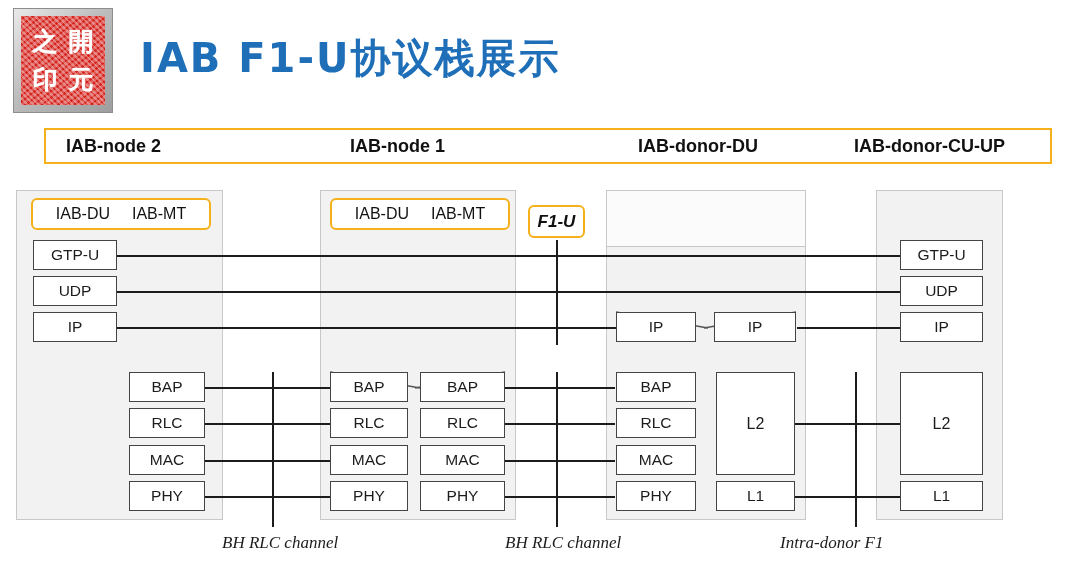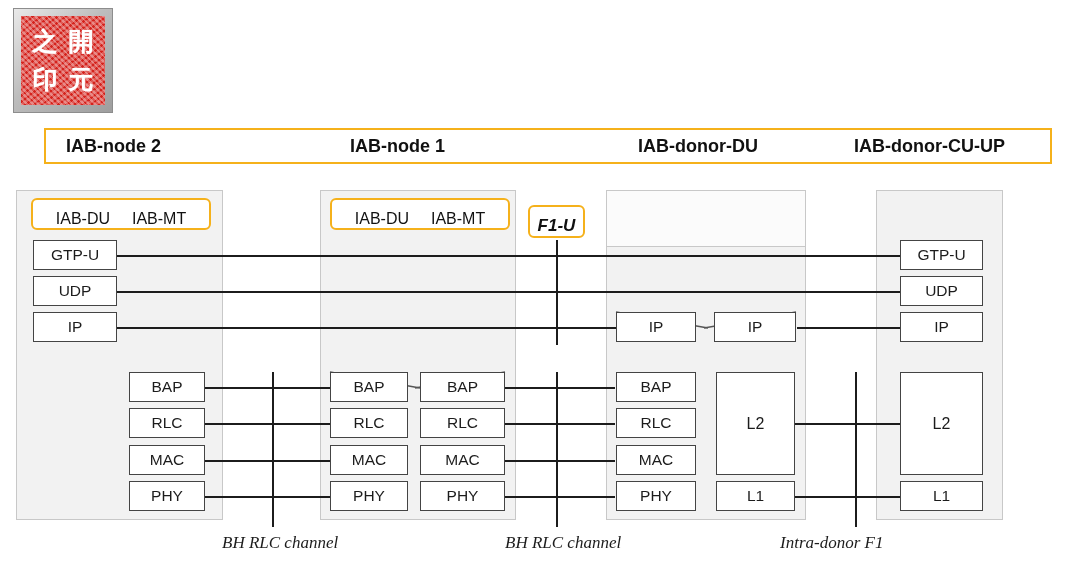--- a/index.html
+++ b/index.html
@@ -89,21 +89,21 @@
     z-index:6;
   }
   .pbox.big{font-size:16px;}
 
   .chip{
     position:absolute;
     border:2.5px solid #f5b11b;
     border-radius:6px;
     background:#ffffff;
     box-sizing:border-box;
-    display:flex;align-items:flex-end;justify-content:center;
+    display:flex;align-items:center;justify-content:center;
     font-size:16px;color:#111;
     z-index:8;
     white-space:nowrap;
   }
   .chip.du{letter-spacing:0;}
   .chip .sp{display:inline-block;width:22px;}
   .chip.f1u{font-style:italic;font-weight:bold;font-size:17px;}
 
   .hline{position:absolute;height:0;border-top:2.2px solid #1c1c1c;z-index:3;}
   .vline{position:absolute;width:0;border-left:2.2px solid #1c1c1c;z-index:3;}
@@ -138,20 +138,21 @@
 
   <div class="seal">
     <div class="seal-inner">
       <div class="seal-ch">之</div>
       <div class="seal-ch">開</div>
       <div class="seal-ch">印</div>
       <div class="seal-ch">元</div>
     </div>
   </div>
 
+  <div class="title">IAB  F1-U协议栈展示</div>
 
   <div class="nodebar">
     <span style="left:20px">IAB-node 2</span>
     <span style="left:304px">IAB-node 1</span>
     <span style="left:592px">IAB-donor-DU</span>
     <span style="left:808px">IAB-donor-CU-UP</span>
   </div>
 
   <div class="canvas">
 

